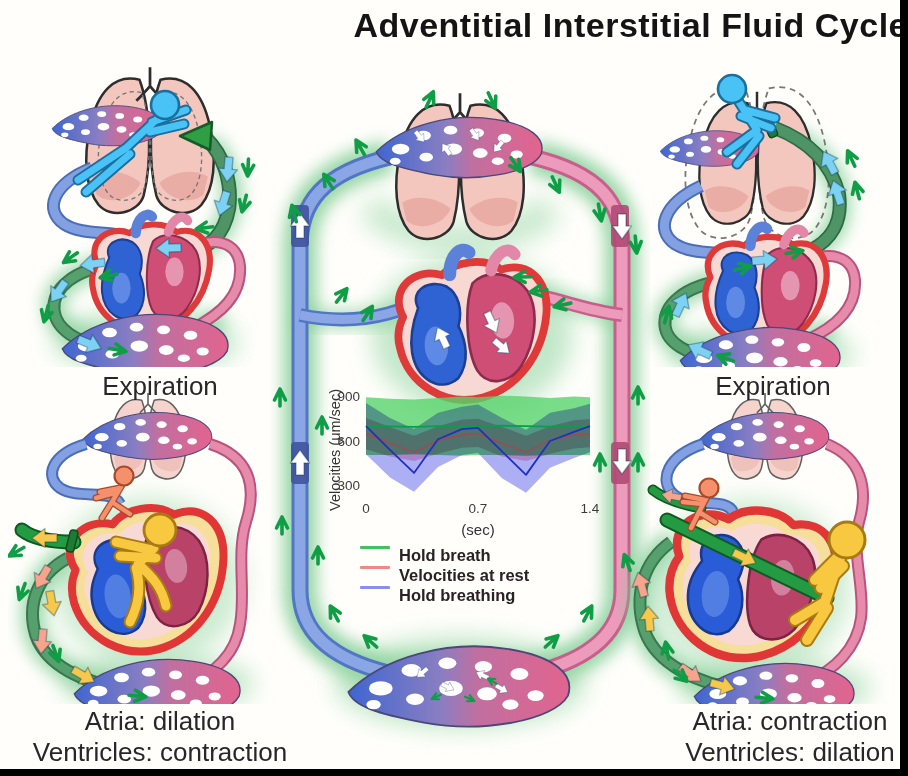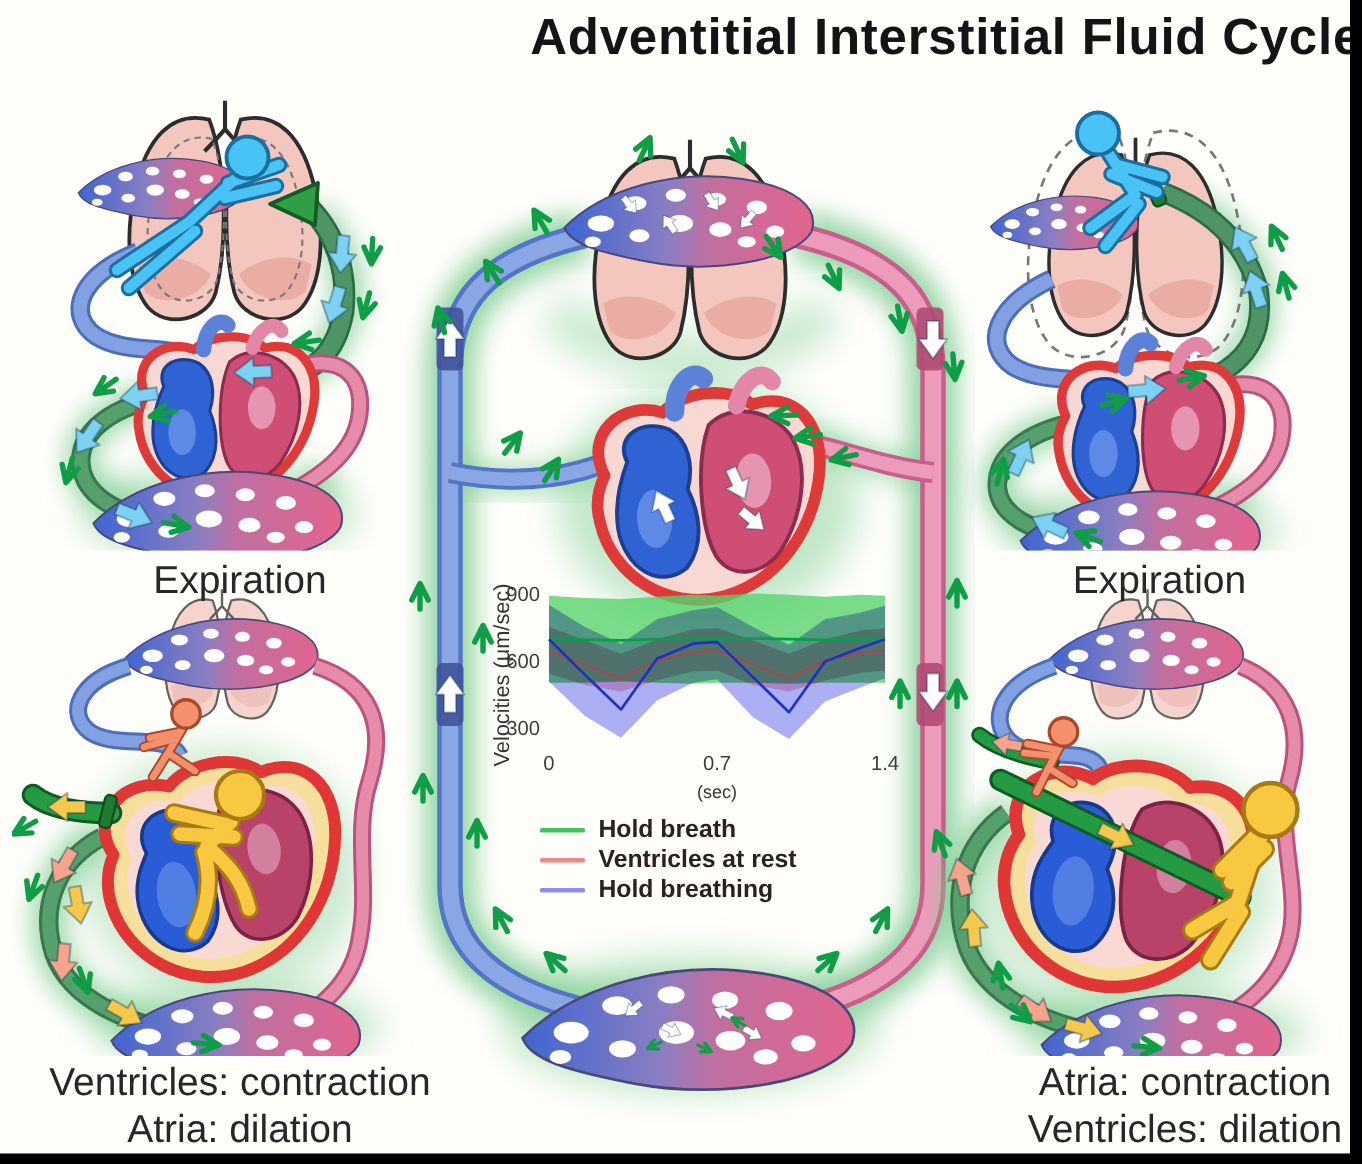--- a/index.html
+++ b/index.html
@@ -16,23 +16,23 @@
   #cap-expiration{left:628px;top:371px;width:290px;}
   .caption2{position:absolute;text-align:center;font-size:26px;line-height:31px;color:#272727;z-index:10;}
   #cap-bl{left:10px;top:706px;width:300px;}
   #cap-br{left:640px;top:706px;width:300px;}
   
   #chart-box{position:absolute;left:318px;top:383px;width:285px;height:232px;z-index:20;}
   #vchart{display:block;width:285px;height:140px;overflow:visible;}
   #vchart text.tick{font-size:13.5px;fill:#3c3c3c;font-family:"Liberation Sans",sans-serif;}
   #ylabel{position:absolute;left:-62px;top:58px;width:160px;height:18px;text-align:center;
           transform:rotate(-90deg);font-size:14.5px;color:#333;}
-  #xlabel{margin-left:48px;width:224px;text-align:center;font-size:12px;color:#333;margin-top:-2px;}
+  #xlabel{margin-left:48px;width:224px;text-align:center;font-size:15px;color:#333;margin-top:-2px;}
   #legend{margin-left:42px;margin-top:8px;}
-  .legend-row{display:flex;align-items:center;height:20px;}
+  .legend-row{display:flex;align-items:flex-start;height:20px;}
   .legend-swatch{display:inline-block;width:30px;height:3px;margin-right:9px;border-radius:1px;}
   .legend-label{font-size:16.5px;font-weight:bold;color:#2a2222;}
 </style>
 </head>
 <body>
 
 <div id="app">
 
 <svg style="position:absolute;width:0;height:0" aria-hidden="true">
 <defs>
@@ -407,34 +407,34 @@
         <text x="272" y="130" text-anchor="middle" class="tick">1.4</text>
       </svg>
   <div id="xlabel">(sec)</div>
   <div id="legend">
     <div class="legend-row">
       <span class="legend-swatch" style="background: rgb(68, 192, 94);"></span>
       <span class="legend-label">Hold breath</span>
     </div>
     <div class="legend-row">
       <span class="legend-swatch" style="background: rgb(240, 136, 136);"></span>
-      <span class="legend-label">Ventricles at rest</span>
+      <span class="legend-label">Velocities at rest</span>
     </div>
     <div class="legend-row">
       <span class="legend-swatch" style="background: rgb(140, 140, 240);"></span>
       <span class="legend-label">Hold breathing</span>
     </div>
   </div>
 </div>
 
 <div id="cap-inspiration" class="caption">Expiration</div>
 <div id="cap-expiration" class="caption">Expiration</div>
 <div id="cap-bl" class="caption2">
+  <div>Atria: dilation</div>
   <div>Ventricles: contraction</div>
-  <div>Atria: dilation</div>
 </div>
 <div id="cap-br" class="caption2">
   <div>Atria: contraction</div>
   <div>Ventricles: dilation</div>
 </div>
 
 <div id="frame-right" class="frame"></div>
 <div id="frame-bottom" class="frame"></div>
 
 </div>

